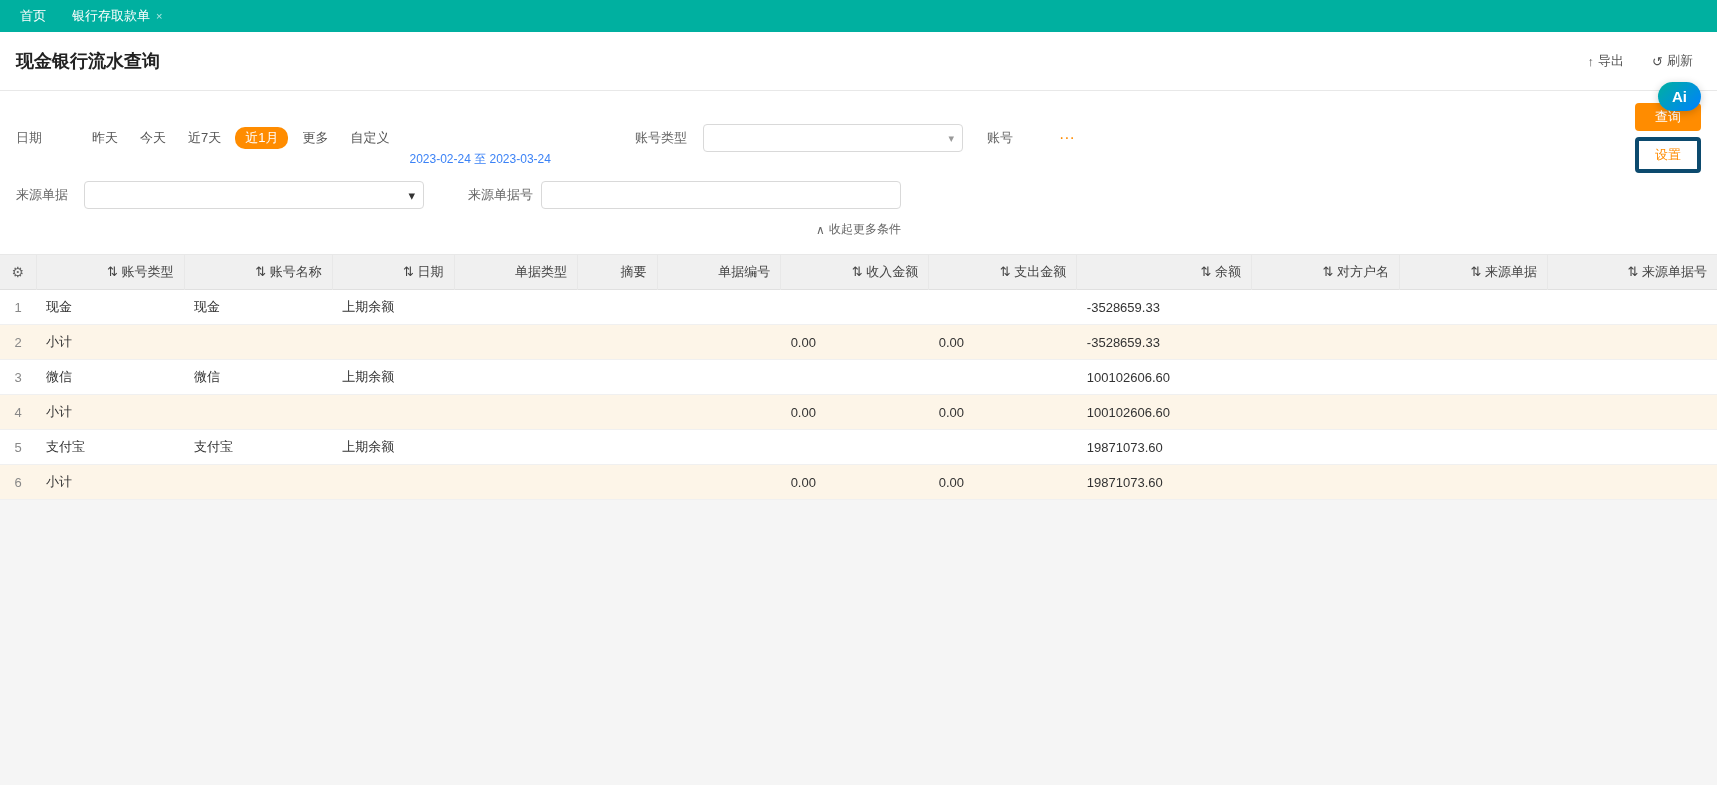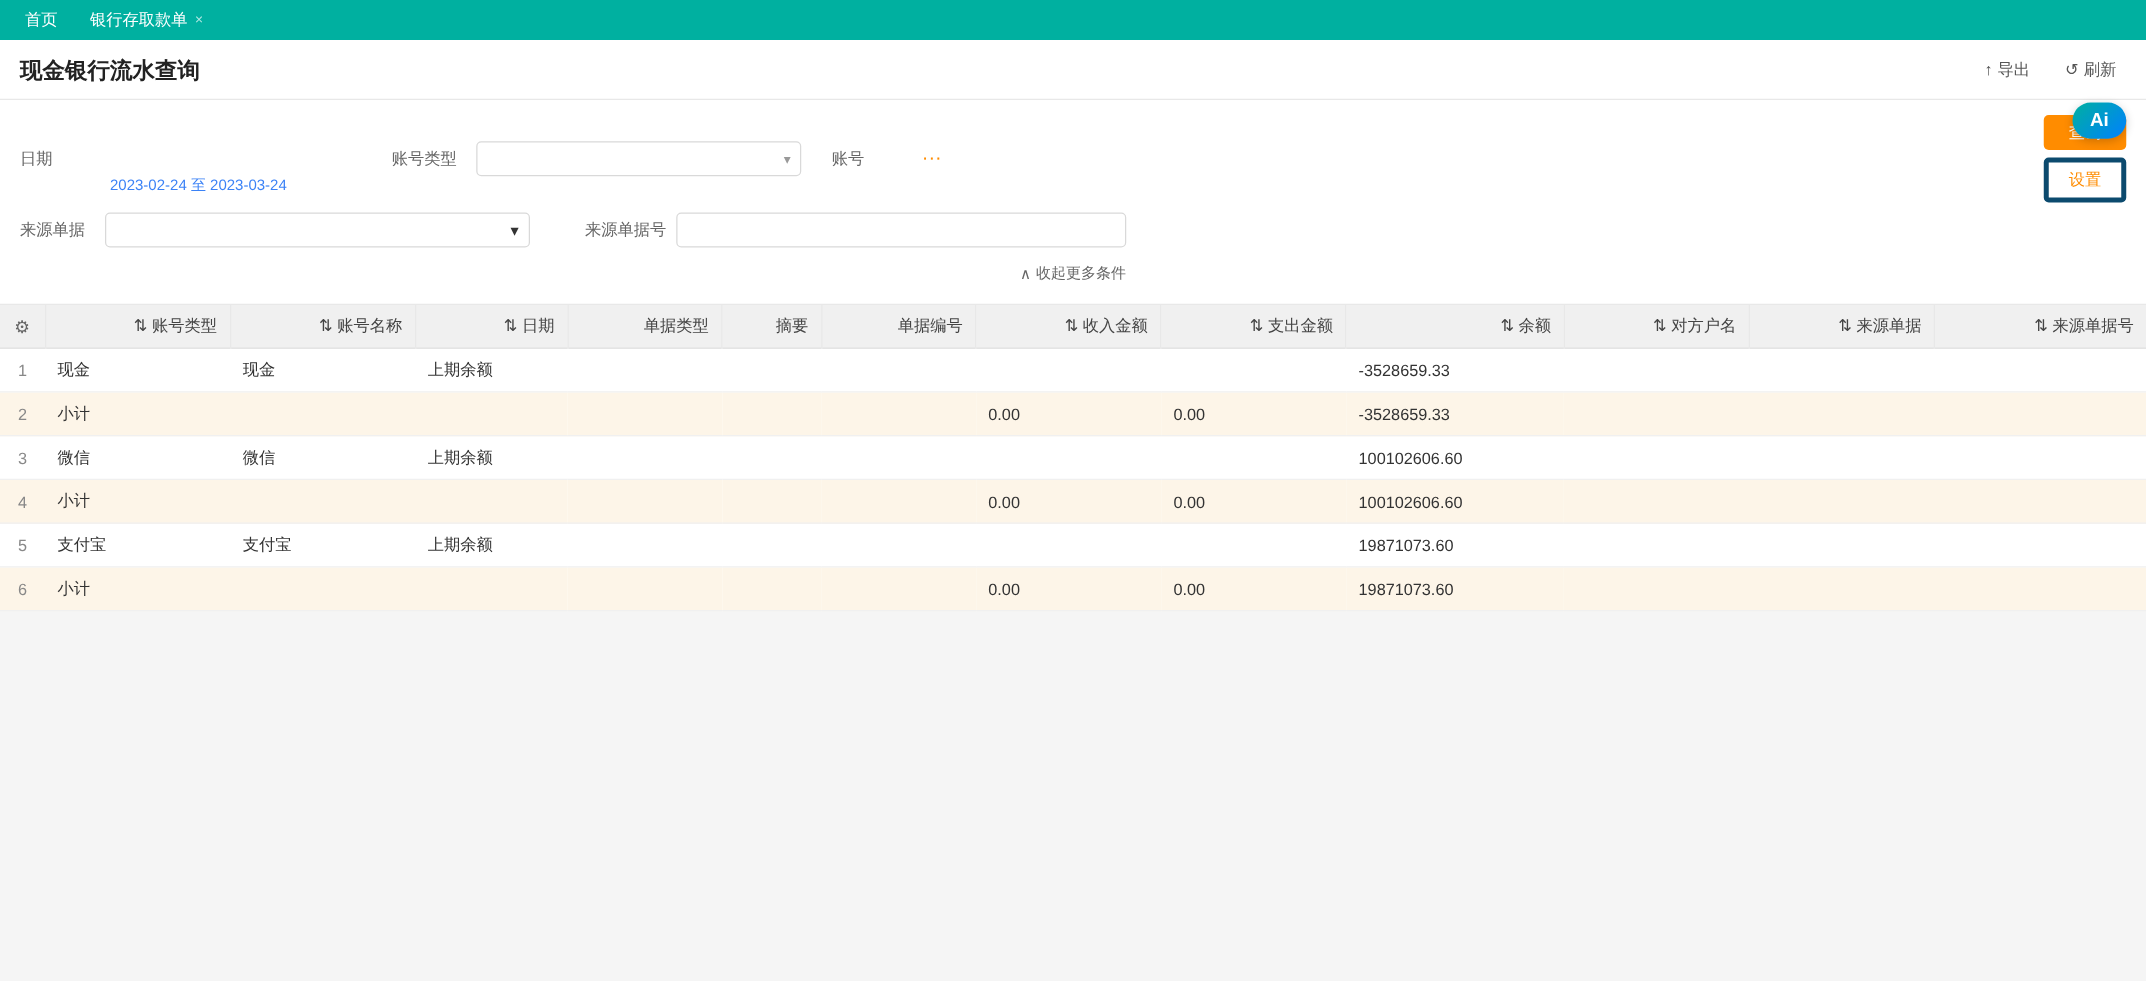--- a/index.html
+++ b/index.html
@@ -31,21 +31,21 @@
     .nav-home { font-size: 13px; }
 
     
     .page-header {
       background: #fff;
       padding: 10px 16px;
       display: flex;
       align-items: center;
       justify-content: space-between;
       border-bottom: 1px solid #e8e8e8;
-      height: 48px;
+      height: 59px;
     }
     .page-title {
       font-size: 18px;
       font-weight: 600;
       color: #222;
     }
     .header-actions {
       display: flex;
       gap: 12px;
       align-items: center;
@@ -278,20 +278,28 @@
   </div>
 </div>
 
 <div class="filter-area">
   <div class="filter-section">
 
     <div class="filter-main-row">
 
       <div class="filter-group">
         <span class="filter-label">日期</span>
+        <div class="date-options" id="date-opts">
+            <span class="date-opt">昨天</span>
+            <span class="date-opt">今天</span>
+            <span class="date-opt">近7天</span>
+            <span class="date-opt active">近1月</span>
+            <span class="date-opt">更多</span>
+            <span class="date-opt">自定义</span>
+          </div>
         <span class="date-range">2023-02-24 至 2023-03-24</span>
       </div>
 
       <div class="filter-group" style="margin-left: 60px;">
         <span class="filter-label">账号类型</span>
         <div class="select-box" style="min-width:260px;">
           <span></span>
           <span class="arrow">▾</span>
         </div>
       </div>

